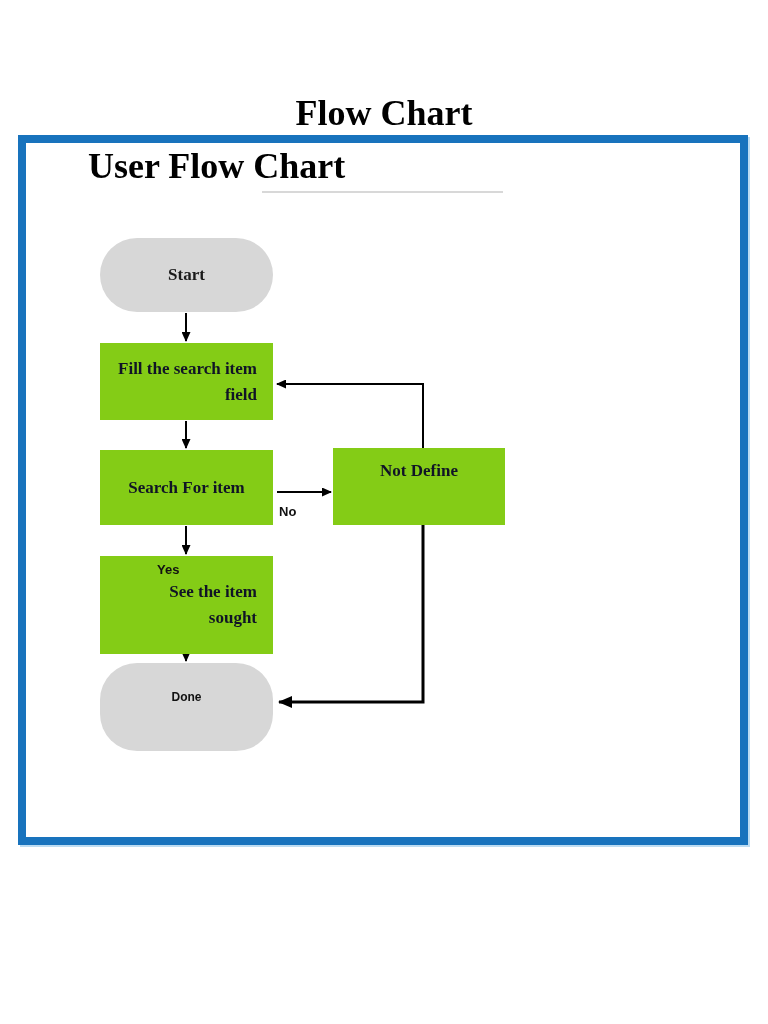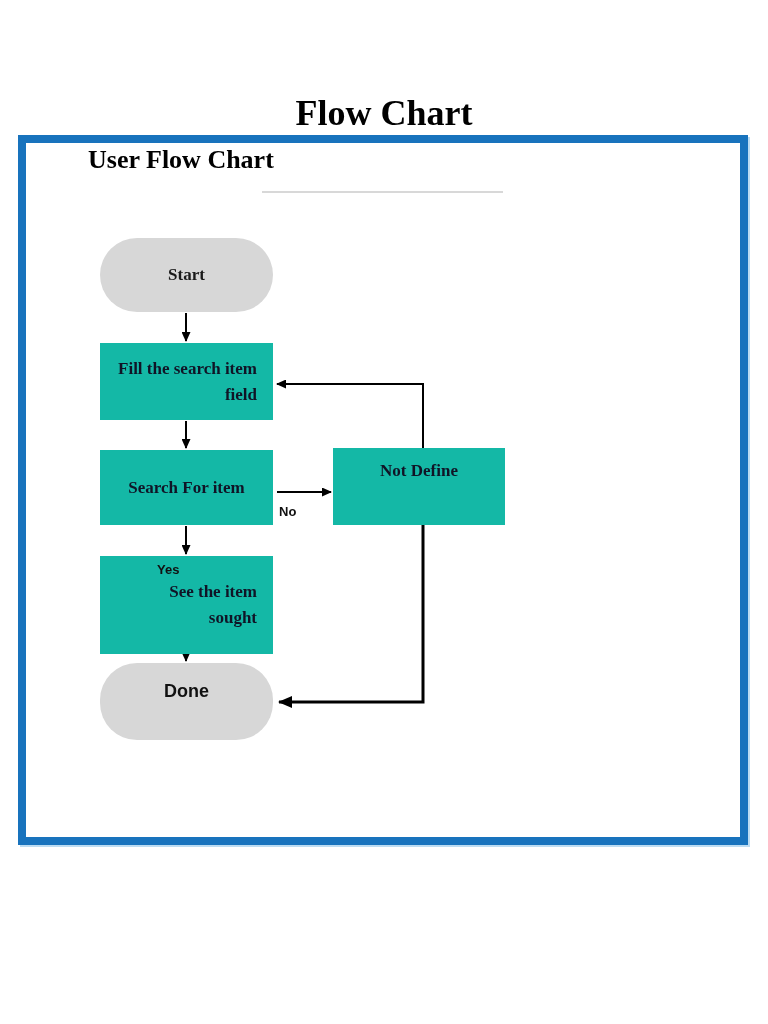--- a/index.html
+++ b/index.html
@@ -11,46 +11,46 @@
     font-family:"Liberation Serif", serif;font-weight:bold;font-size:36px;color:#000000;
   }
 
   .panel{
     position:absolute;left:18px;top:135px;width:714px;height:694px;
     border:8px solid #1873BD;background:#ffffff;
     box-shadow:2px 2px 0 #bcdcf2;
   }
   .panel-heading{
     position:absolute;left:62px;top:2px;
-    font-family:"Liberation Serif", serif;font-weight:bold;font-size:26px;color:#000000;
+    font-family:"Liberation Serif", serif;font-weight:bold;font-size:36px;color:#000000;
   }
   .heading-rule{
     position:absolute;left:236px;top:48px;width:241px;height:2px;background:#d8d8d8;
   }
 
   .node{
     position:absolute;display:flex;align-items:center;justify-content:center;
     text-align:right;font-weight:bold;box-sizing:border-box;
   }
   .terminator{
     background:#D7D7D7;border-radius:37px;
     font-family:"Liberation Serif", serif;font-size:17px;color:#1a1a1a;
   }
   .process{
-    background:#14b8a6;
+    background:#84cc16;
     font-family:"Liberation Serif", serif;font-size:17px;color:#101426;
     line-height:26px;padding:0 16px;
   }
   .node-start{left:100px;top:238px;width:173px;height:74px;}
   .node-fill{left:100px;top:343px;width:173px;height:77px;}
   .node-search{left:100px;top:450px;width:173px;height:75px;}
   .node-notdefine{left:333px;top:448px;width:172px;height:77px;align-items:flex-start;padding-top:10px;}
   .node-see{left:100px;top:556px;width:173px;height:98px;padding-left:44px;}
-  .node-done{left:100px;top:663px;width:173px;height:77px;padding-bottom:20px;
-    font-family:"Liberation Sans", sans-serif;font-size:18px;color:#111111;}
+  .node-done{left:100px;top:663px;width:173px;height:88px;padding-bottom:20px;
+    font-family:"Liberation Sans", sans-serif;font-size:12px;color:#111111;}
 
   .edge-label{
     position:absolute;font-family:"Liberation Sans", sans-serif;
     font-weight:bold;font-size:13px;color:#111111;margin-top:32px;
   }
   .label-no{left:279px;top:472px;}
   .label-yes{left:157px;top:530px;}
 
   .connectors{position:absolute;left:0;top:0;width:768px;height:1024px;pointer-events:none;}
 </style>

